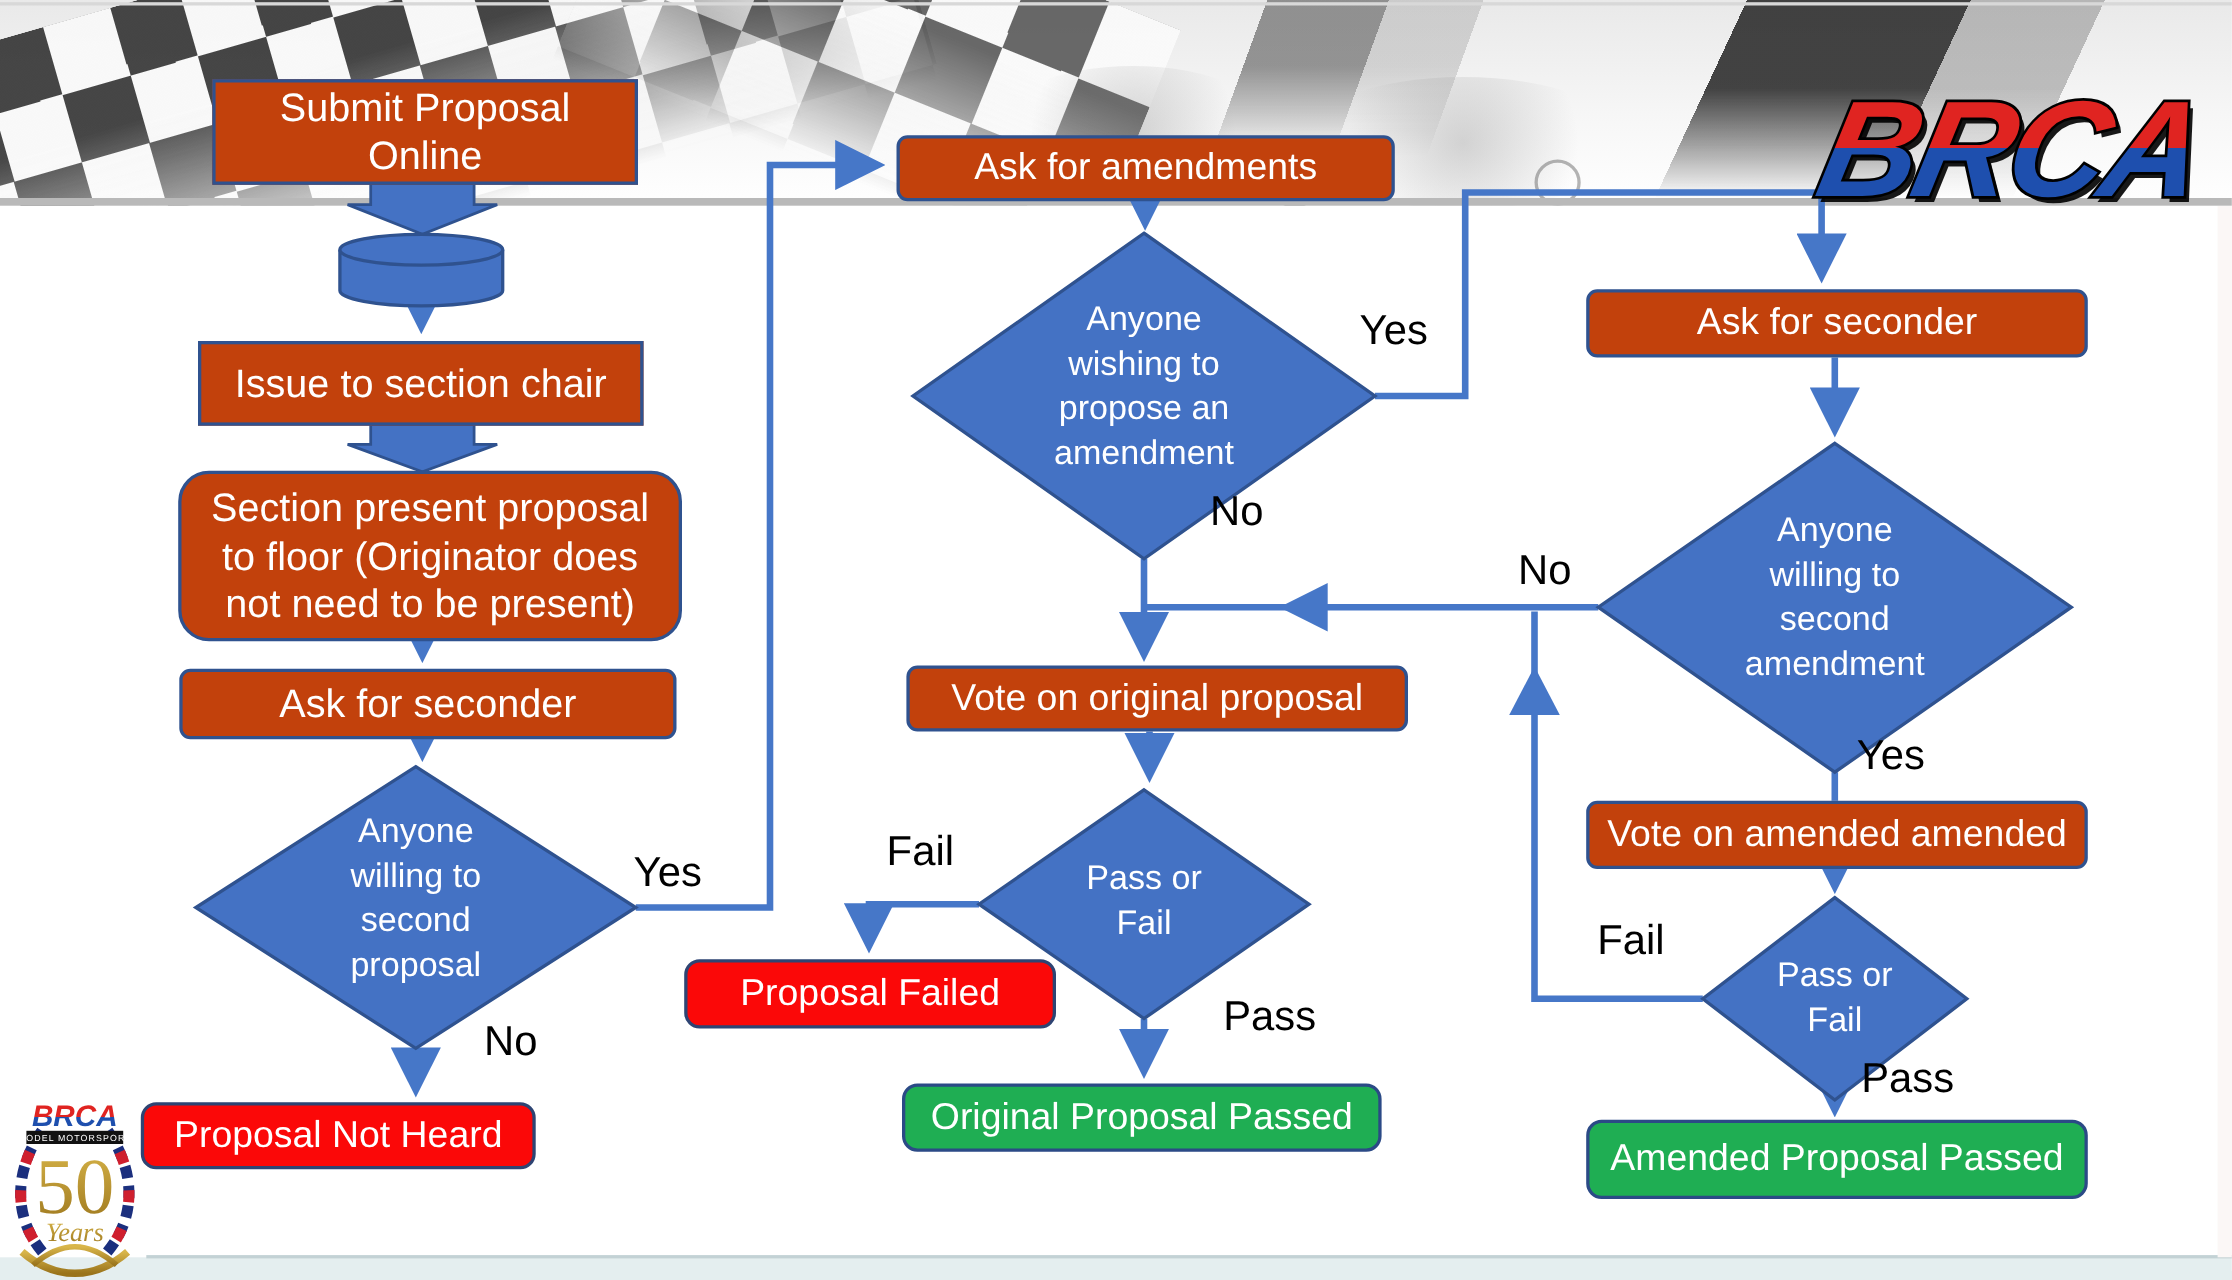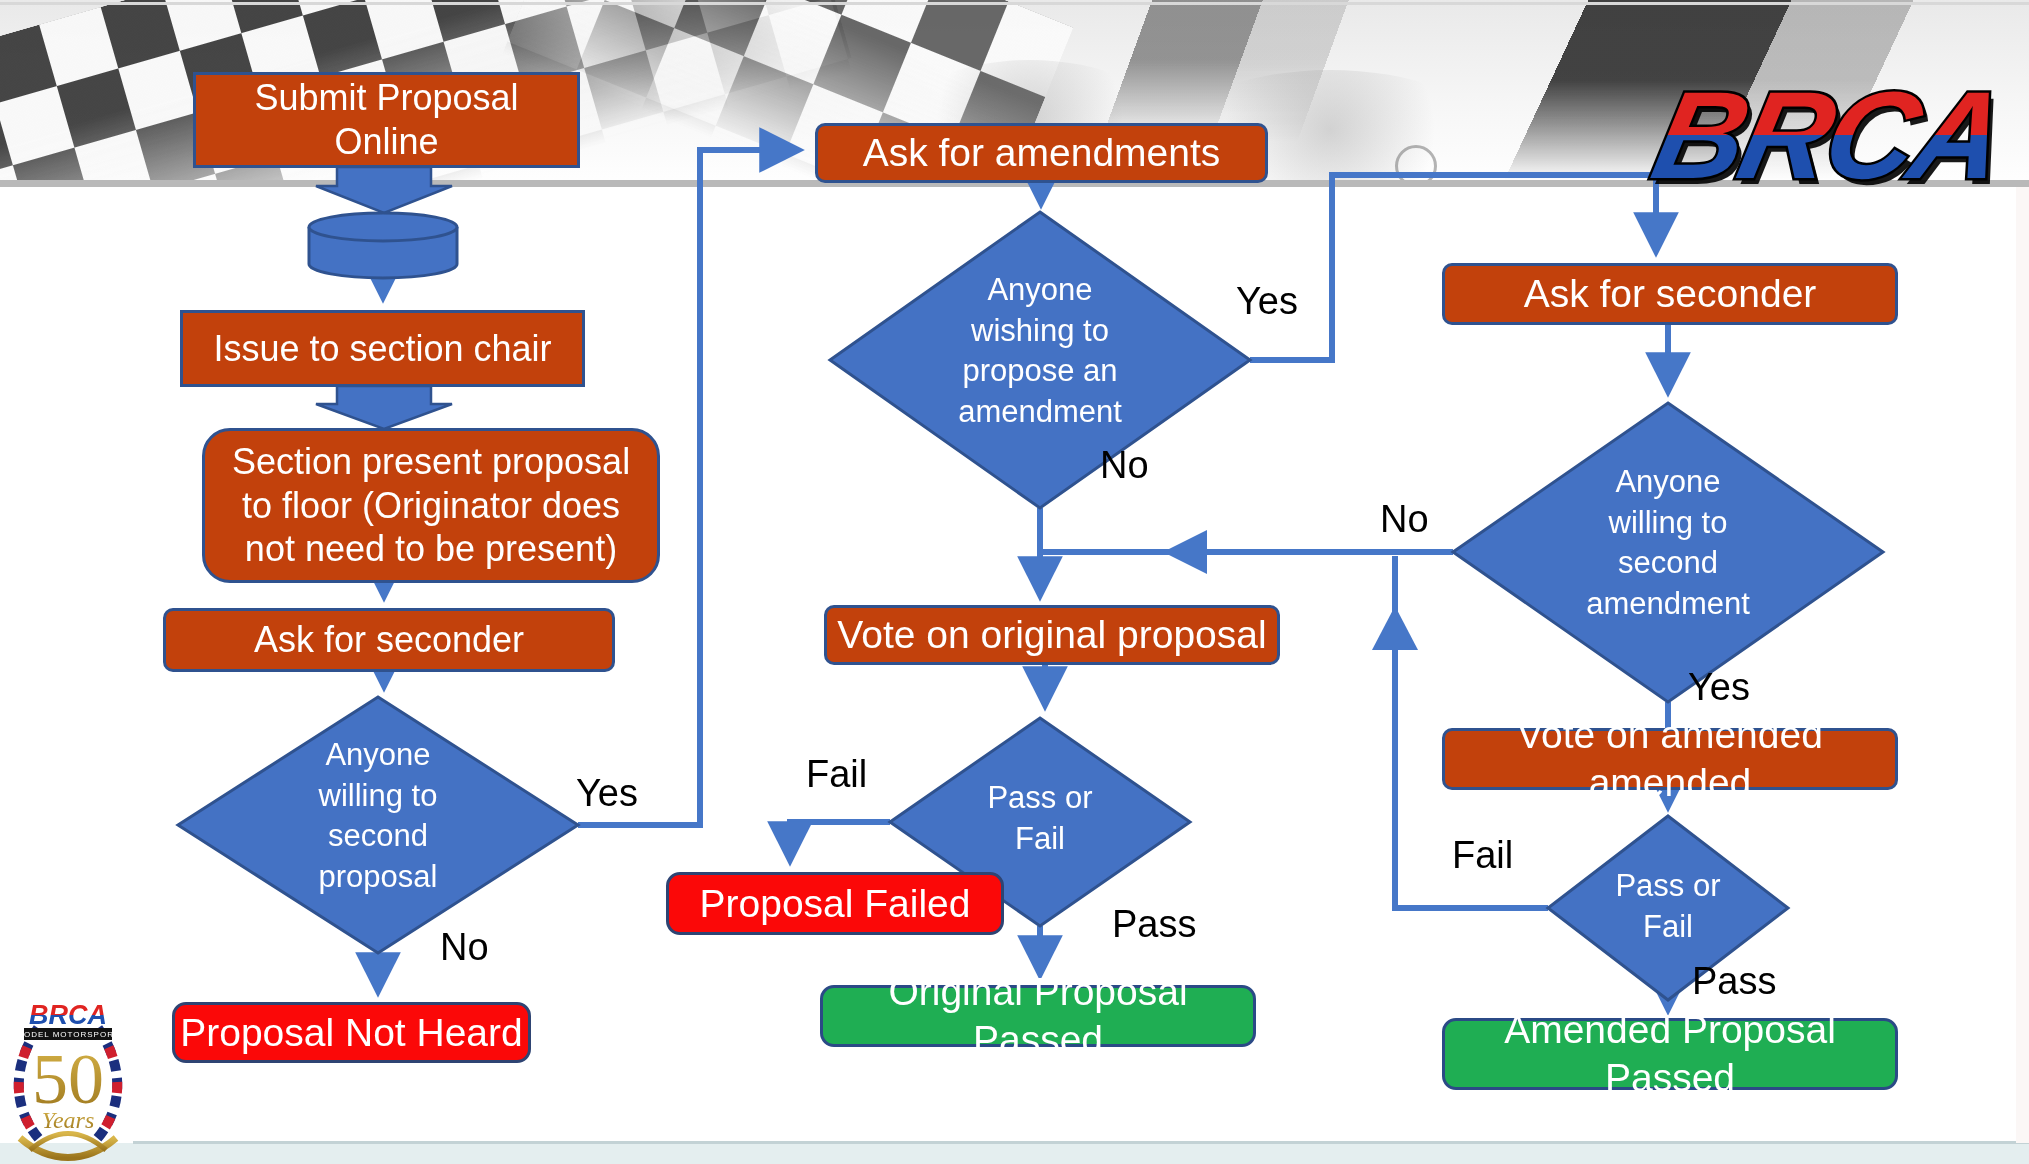--- a/index.html
+++ b/index.html
@@ -28,24 +28,24 @@
     background:linear-gradient(115deg,transparent 30%,rgba(35,35,35,.85) 30% 55%,rgba(120,120,120,.45) 55% 70%,transparent 70%);
     -webkit-mask-image:linear-gradient(to bottom,#000 45%,transparent 95%);
             mask-image:linear-gradient(to bottom,#000 45%,transparent 95%);}
   .scribble{position:absolute;border:3px solid rgba(90,90,90,.45);border-radius:50%;}
   .blob{position:absolute;background:radial-gradient(circle,rgba(120,120,120,.30),transparent 65%);border-radius:50%;}
   .greyline{position:absolute;left:0;top:180px;width:2029px;height:7px;background:#b9b9b9;z-index:1;}
   
   .node{position:absolute;display:flex;align-items:center;justify-content:center;text-align:center;
     color:#fff;z-index:4;box-sizing:border-box;white-space:pre-line;line-height:1.22;}
   .blue{background:#c2410c;border:3px solid #2F528F;}
-  .redbox{background:#FB0808;border:3px solid #2E4473;border-radius:14px;margin-left:44px;}
+  .redbox{background:#FB0808;border:3px solid #2E4473;border-radius:14px;}
   .greenbox{background:#1FAE53;border:3px solid #2B4A86;border-radius:14px;}
-  .r10{border-radius:10px;} .r28{border-radius:28px;margin-left:40px;}
-  .f36{font-size:36px;} .f34{font-size:39px;}
+  .r10{border-radius:10px;} .r28{border-radius:28px;}
+  .f36{font-size:36px;} .f34{font-size:34px;}
   .dtext{position:absolute;z-index:5;color:#fff;text-align:center;white-space:pre-line;font-size:31px;line-height:1.31;}
   .elabel{position:absolute;z-index:5;color:#000;font-size:38px;white-space:nowrap;}
   svg.layer{position:absolute;left:0;top:0;z-index:2;}
   .strip{position:absolute;left:0;top:1143px;width:2029px;height:21px;background:#e4eeef;z-index:0;}
   .stripline{position:absolute;left:133px;top:1141px;width:1896px;height:3px;background:#c3d2d5;z-index:0;}
   .rightgutter{position:absolute;right:0;top:187px;width:13px;height:956px;background:#fbf7f6;z-index:0;}
 </style>
 </head>
 <body>
 

